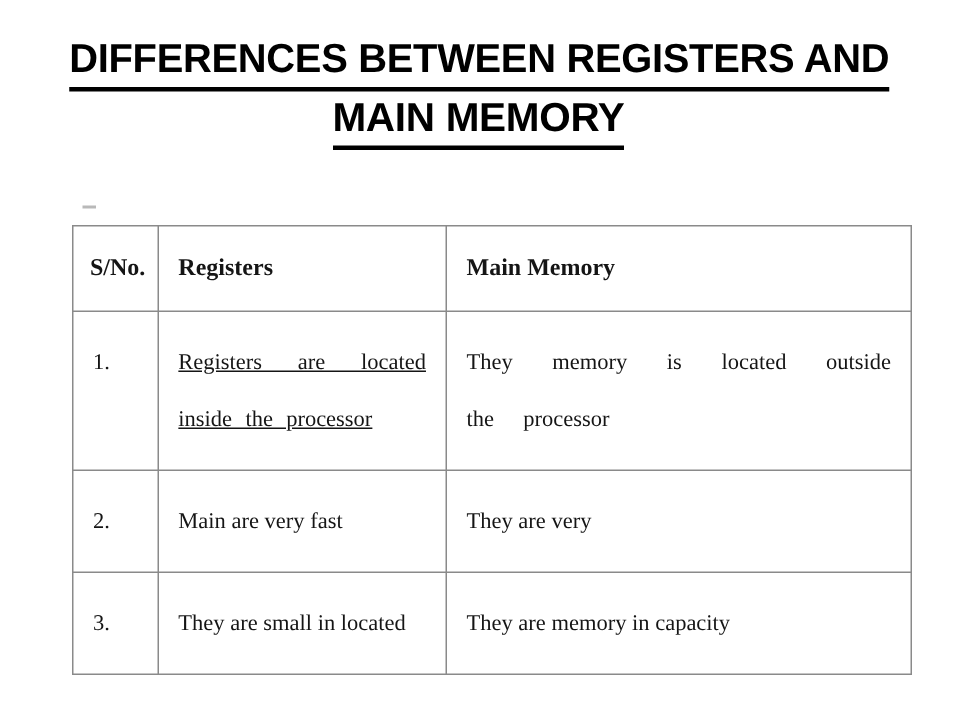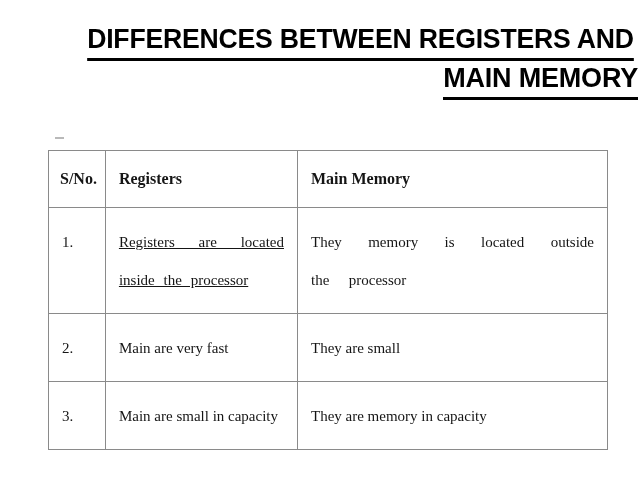--- a/index.html
+++ b/index.html
@@ -24,21 +24,21 @@
     height: 478px;
     background: #ffffff;
   }
 
   
   .title-block {
     position: absolute;
     left: 0;
     top: 22px;
     width: 638px;
-    text-align: right;
+    text-align: center;
   }
   .title-line {
     display: block;
     font-family: "Liberation Sans Narrow", "Liberation Sans", "DejaVu Sans", sans-serif;
     font-weight: 700;
     font-size: 27px;
     line-height: 35px;
     letter-spacing: -0.2px;
     color: #000000;
     white-space: nowrap;
@@ -177,30 +177,30 @@
       </tr>
 
       <tr class="row-short">
         <td class="body-cell col-sn">
           <div class="cell-inner">2.</div>
         </td>
         <td class="body-cell col-reg">
           <div class="cell-inner">Main are very fast</div>
         </td>
         <td class="body-cell col-mem">
-          <div class="cell-inner">They are small</div>
+          <div class="cell-inner">They are very</div>
         </td>
       </tr>
 
       <tr class="row-last">
         <td class="body-cell col-sn">
           <div class="cell-inner">3.</div>
         </td>
         <td class="body-cell col-reg">
-          <div class="cell-inner">Main are small in capacity</div>
+          <div class="cell-inner">They are small in located</div>
         </td>
         <td class="body-cell col-mem">
           <div class="cell-inner">They are memory in capacity</div>
         </td>
       </tr>
 
     </tbody>
   </table>
 
 </div>

